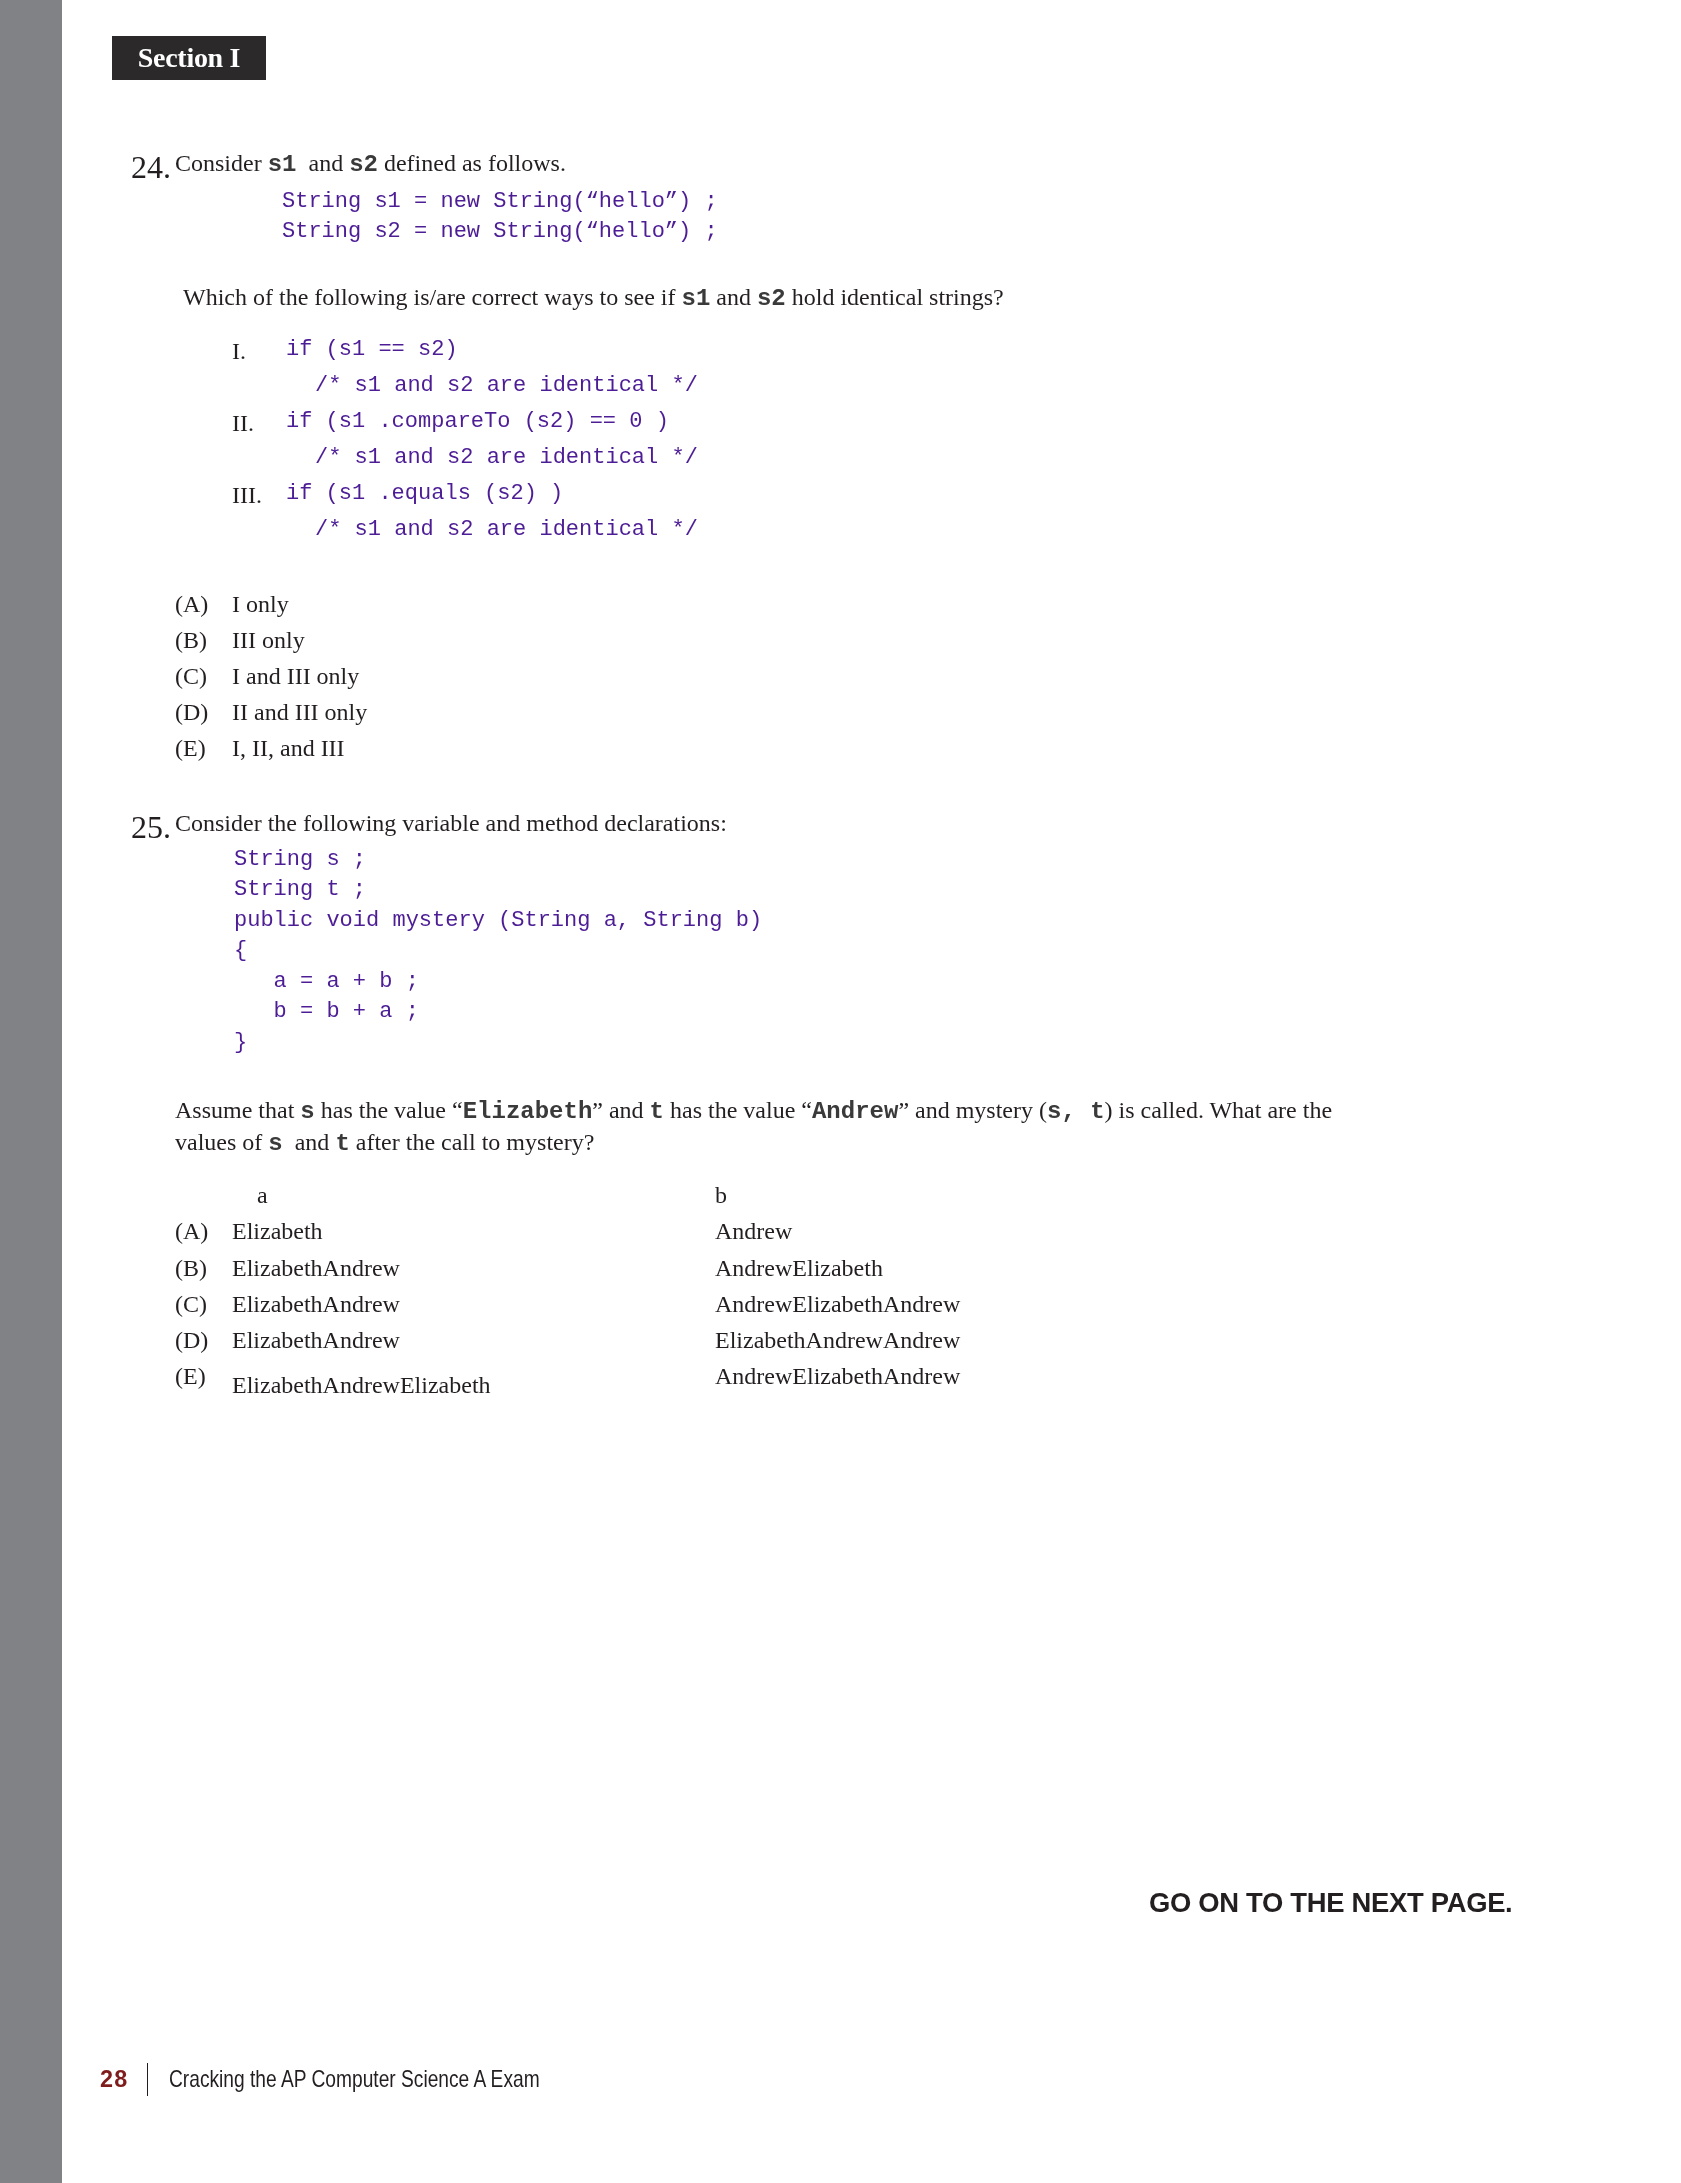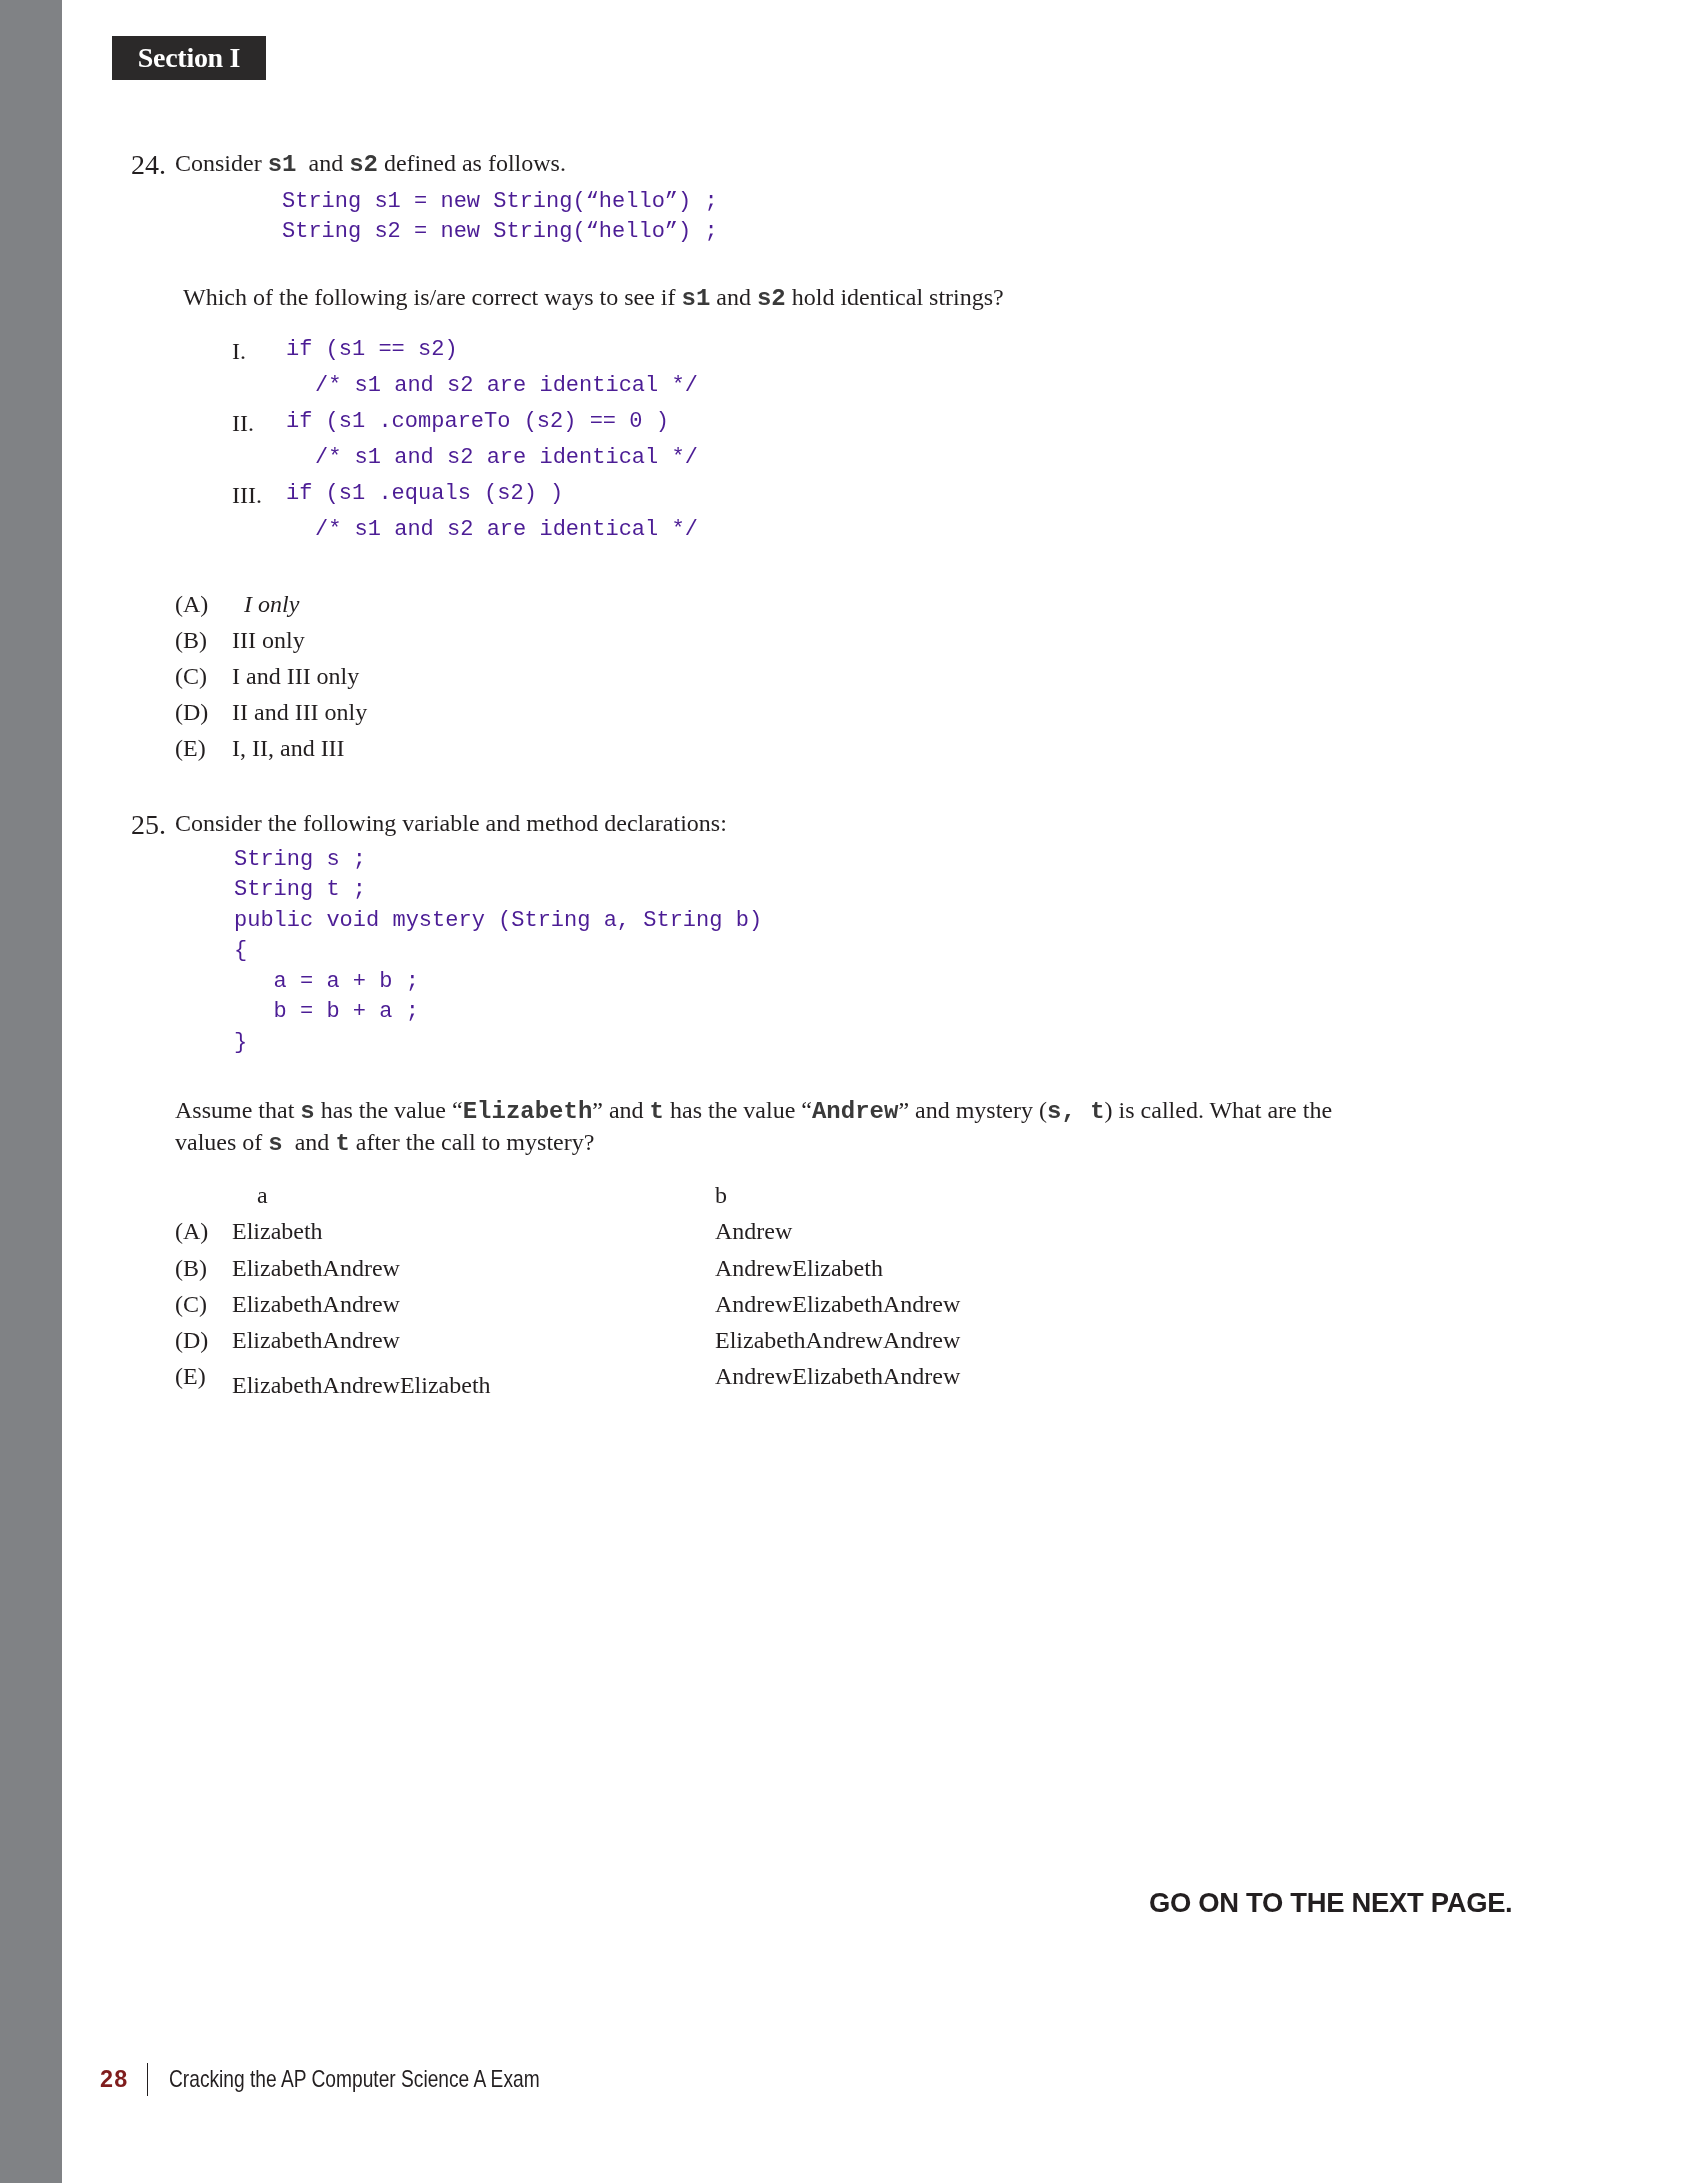--- a/index.html
+++ b/index.html
@@ -11,21 +11,21 @@
   .sidebar { position: absolute; left: 0; top: 0; width: 62px; height: 2183px; background: #808285; }
   .section-box {
     position: absolute; left: 112px; top: 36px; width: 154px; height: 44px;
     background: #2b2929; color: #ffffff; display: flex; align-items: center; justify-content: center;
     font-family: "Liberation Serif", serif; font-weight: bold; font-size: 28px; letter-spacing: -0.3px;
   }
   .line { position: absolute; white-space: pre; line-height: 1; }
   .serif { font-family: "Liberation Serif", serif; font-size: 24px; }
   .mono { font-family: "Liberation Mono", monospace; font-size: 22px; color: #4c1d95; }
   .imono { font-family: "Liberation Mono", monospace; font-size: 24px; color: #3a3a3a; font-weight: bold; }
-  .qnum { position: absolute; font-family: "Liberation Serif", serif; font-size: 28px; line-height: 1; }
+  .qnum { position: absolute; font-family: "Liberation Serif", serif; font-size: 32px; line-height: 1; }
   .go-next {
     position: absolute; left: 1149px; top: 1889px;
     font-family: "Liberation Sans", sans-serif; font-weight: bold; font-size: 27.4px;
     color: #231f20; letter-spacing: -0.3px; line-height: 1;
   }
   .footer-num {
     position: absolute; left: 100px; top: 2068px;
     font-family: "Liberation Sans", sans-serif; font-weight: bold; font-size: 23.4px; line-height: 1;
     color: #7f1d1d; letter-spacing: 1.3px;
   }
@@ -61,21 +61,21 @@
   <div class="line serif" style="left:232px; top:411px;">II.</div>
   <div class="line mono" style="left:286px; top:411px;">if (s1 .compareTo (s2) == 0 )</div>
   <div class="line mono" style="left:315px; top:447px;">/* s1 and s2 are identical */</div>
 
   <div class="line serif" style="left:232px; top:483px;">III.</div>
   <div class="line mono" style="left:286px; top:483px;">if (s1 .equals (s2) )</div>
   <div class="line mono" style="left:315px; top:519px;">/* s1 and s2 are identical */</div>
 
   <div>
     <div class="line serif" style="left:175px; top:592px;">(A)</div>
-    <div class="line serif" style="left:244px; top:592px;font-style:italic;">I only</div>
+    <div class="line serif" style="left:232px; top:592px;">I only</div>
   </div>
   <div>
     <div class="line serif" style="left:175px; top:628px;">(B)</div>
     <div class="line serif" style="left:232px; top:628px;">III only</div>
   </div>
   <div>
     <div class="line serif" style="left:175px; top:664px;">(C)</div>
     <div class="line serif" style="left:232px; top:664px;">I and III only</div>
   </div>
   <div>

